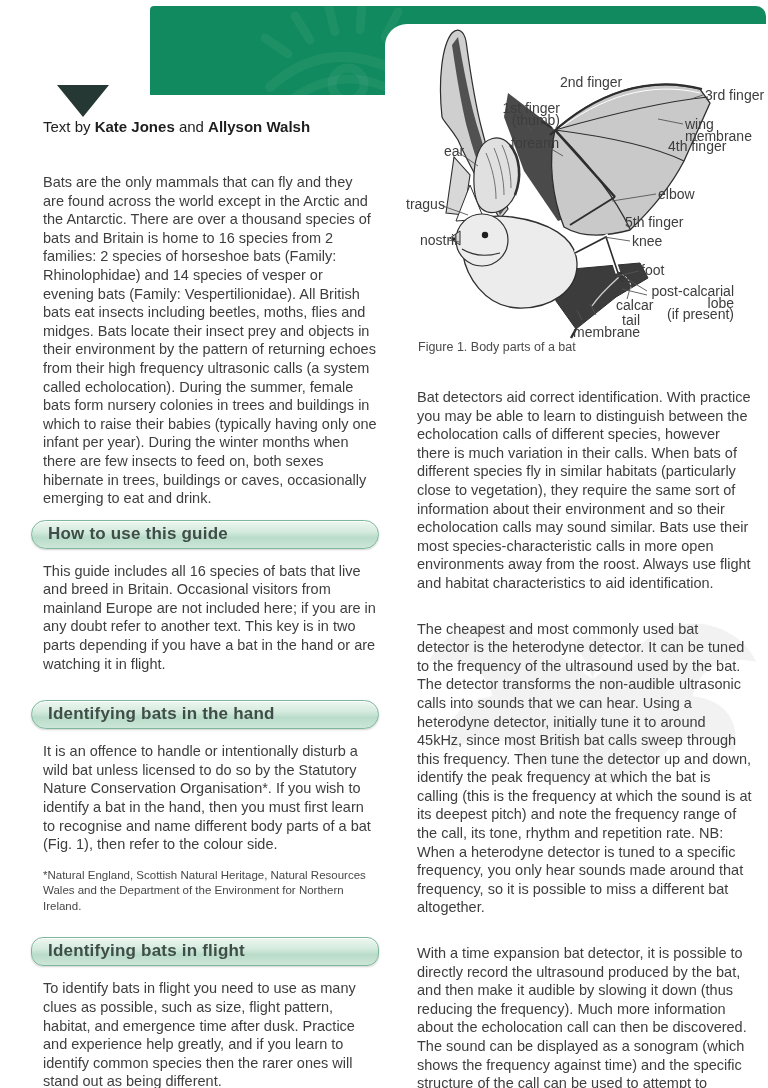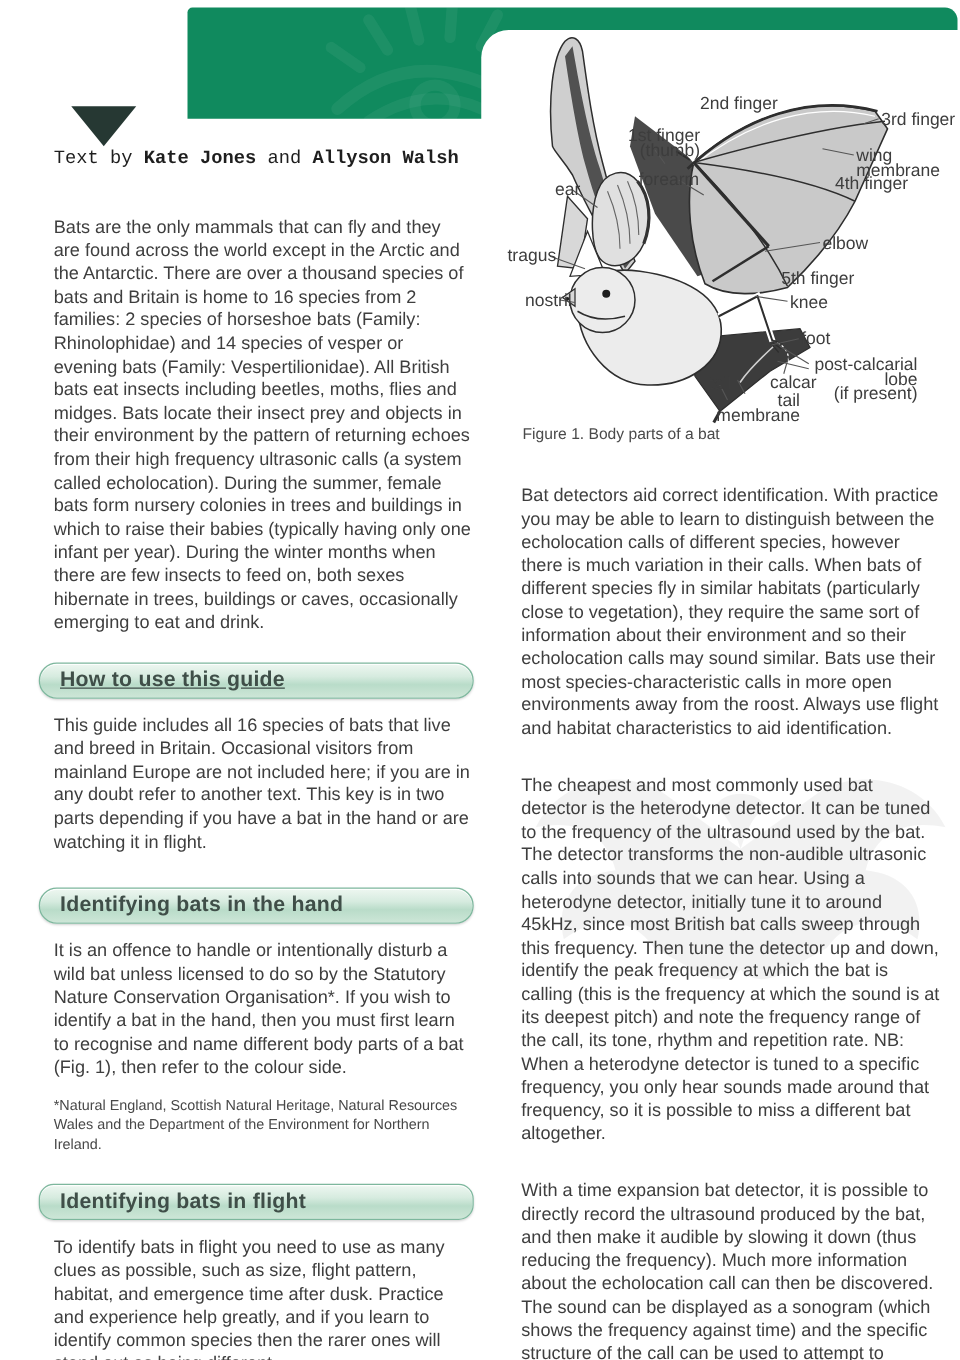--- a/index.html
+++ b/index.html
@@ -28,39 +28,39 @@
     position:absolute;left:57px;top:85px;width:0;height:0;
     border-left:26px solid transparent;border-right:26px solid transparent;
     border-top:32px solid #263833;
   }
   .logo-eye{position:absolute;left:55px;top:8px;width:44px;height:32px;}
   .logo-text{
     position:absolute;left:0;top:38px;width:113px;text-align:center;
     font-size:27px;font-weight:bold;color:#e89e3c;letter-spacing:-.5px;
   }
   .logo-text .logo-id{font-style:italic;}
-  .byline{position:absolute;left:43px;top:118px;margin:0;font-size:15px;color:#1e1e1e;font-family:Liberation Mono, monospace;}
+  .byline{position:absolute;left:43px;top:118px;margin:0;font-size:15px;color:#1e1e1e;}
   .byline b{font-weight:bold;}
   
   .pill{
     box-sizing:border-box;height:29px;border:1px solid #7db79d;border-radius:15px;
     background:linear-gradient(180deg,#eef7f1 0%,#d6ebdf 38%,#b9dcc9 62%,#cde6d7 100%);
     box-shadow:inset 0 1px 0 rgba(255,255,255,.85), 0 1px 2px rgba(0,0,0,.18);
     color:#3f4e48;font-weight:bold;font-size:17px;line-height:26px;
     padding:0 16px;letter-spacing:.2px;
   }
   
   .col{position:absolute;}
   .col-left{left:31px;top:160px;width:348px;}
   .col-right{left:410px;top:375px;width:342px;}
   .body-p{font-size:14.5px;line-height:18.6px;color:#3e3e3e;margin:13px 2px 0 12px;}
   .col-right .body-p{margin-left:7px;margin-right:0;}
   .mt-lg{margin-top:27px;}
   .pill+.body-p{margin-top:13px;}
-  .pill.mt1{margin-top:22px;text-decoration:underline;}
+  .pill.mt1{margin-top:12px;}
   .pill.mt2{margin-top:27px;}
   .pill.mt3{margin-top:23px;border-radius:12px;}
   .footnote{font-size:11.5px;line-height:15.5px;color:#484848;margin:14px 2px 0 12px;}
   
   .figure{position:absolute;left:400px;top:25px;width:365px;height:318px;}
   .bat-art{position:absolute;left:0;top:0;width:365px;height:318px;}
   .fig-label{
     position:absolute;font-size:14px;line-height:11.5px;color:#3d3d3d;
     white-space:pre-line;
   }

